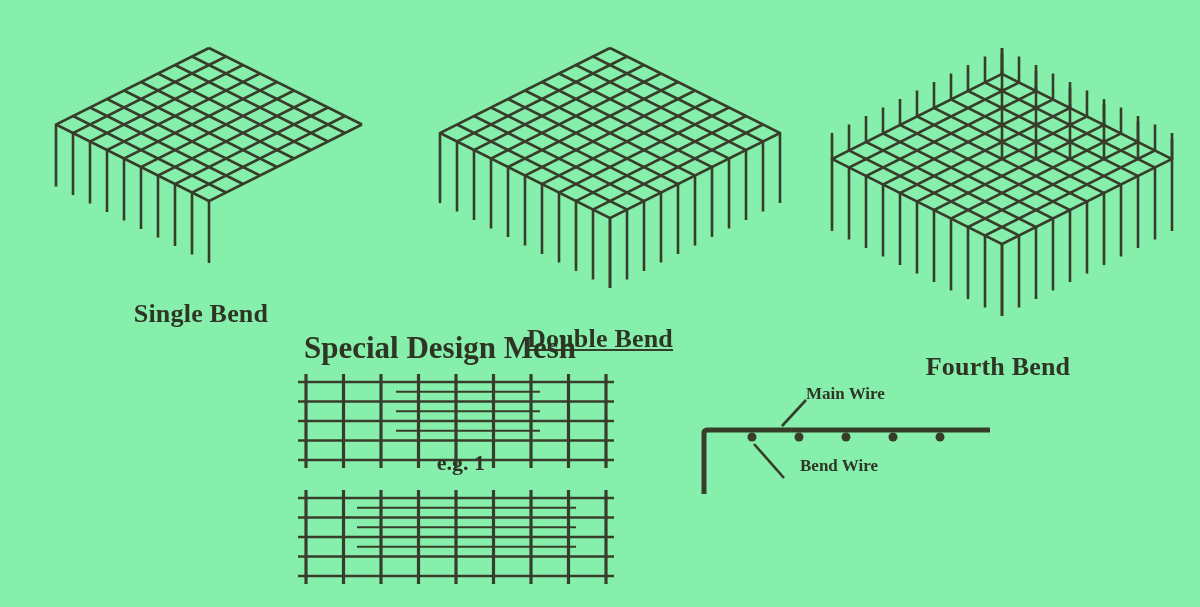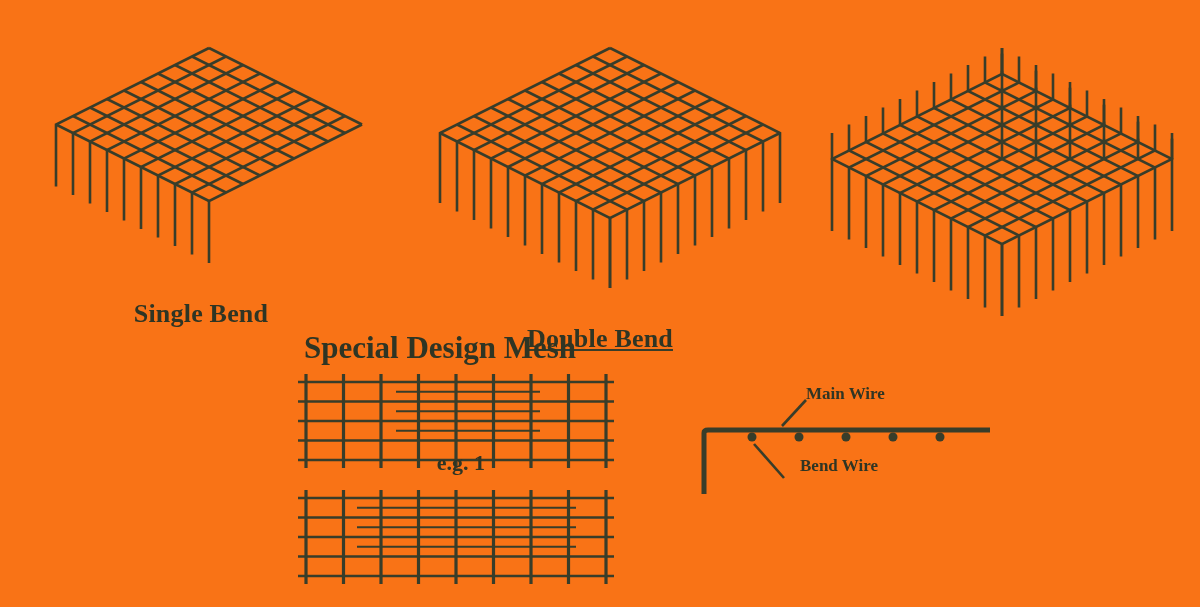--- a/index.html
+++ b/index.html
@@ -12,21 +12,21 @@
     background: #fdfcd8;
     font-family: "Liberation Serif", "DejaVu Serif", serif;
     color: #383d2a;
     overflow: hidden;
     position: relative;
   }
   #page {
     position: relative;
     width: 1200px;
     height: 607px;
-    background: #f97316;
+    background: #86efac;
   }
   .panel {
     position: absolute;
   }
   .panel-caption {
     text-align: center;
     font-weight: bold;
     font-size: 26px;
     letter-spacing: 0.2px;
     color: #2f3524;
@@ -182,20 +182,21 @@
           <line x1="258" y1="124" x2="258" y2="103.72" stroke="#383d2a" stroke-width="2.6" stroke-linecap="butt"></line>
           <line x1="292" y1="107" x2="292" y2="86.72" stroke="#383d2a" stroke-width="2.6" stroke-linecap="butt"></line>
           <line x1="258" y1="141" x2="258" y2="120.72" stroke="#383d2a" stroke-width="2.6" stroke-linecap="butt"></line>
           <line x1="292" y1="124" x2="292" y2="103.72" stroke="#383d2a" stroke-width="2.6" stroke-linecap="butt"></line>
           <line x1="292" y1="141" x2="292" y2="120.72" stroke="#383d2a" stroke-width="2.6" stroke-linecap="butt"></line>
           <line x1="326" y1="124" x2="326" y2="103.72" stroke="#383d2a" stroke-width="2.6" stroke-linecap="butt"></line>
           <line x1="326" y1="141" x2="326" y2="120.72" stroke="#383d2a" stroke-width="2.6" stroke-linecap="butt"></line>
           <line x1="360" y1="141" x2="360" y2="120.72" stroke="#383d2a" stroke-width="2.6" stroke-linecap="butt"></line>
         </svg>
       </div>
+    <div class="panel-caption">Fourth Bend</div>
   </div>
 
   <div class="panel" id="panel-special">
     <div id="special-title">Special Design Mesh</div>
 
     <div class="mesh-example" id="mesh-eg1-wrap">
       <div class="mesh-host">
           <svg width="320" height="98" viewBox="0 0 320 98" class="bend-svg">
             <line x1="2" y1="10" x2="318" y2="10" stroke="#383d2a" stroke-width="2.4" stroke-linecap="butt"></line>
             <line x1="2" y1="29.5" x2="318" y2="29.5" stroke="#383d2a" stroke-width="2.4" stroke-linecap="butt"></line>

